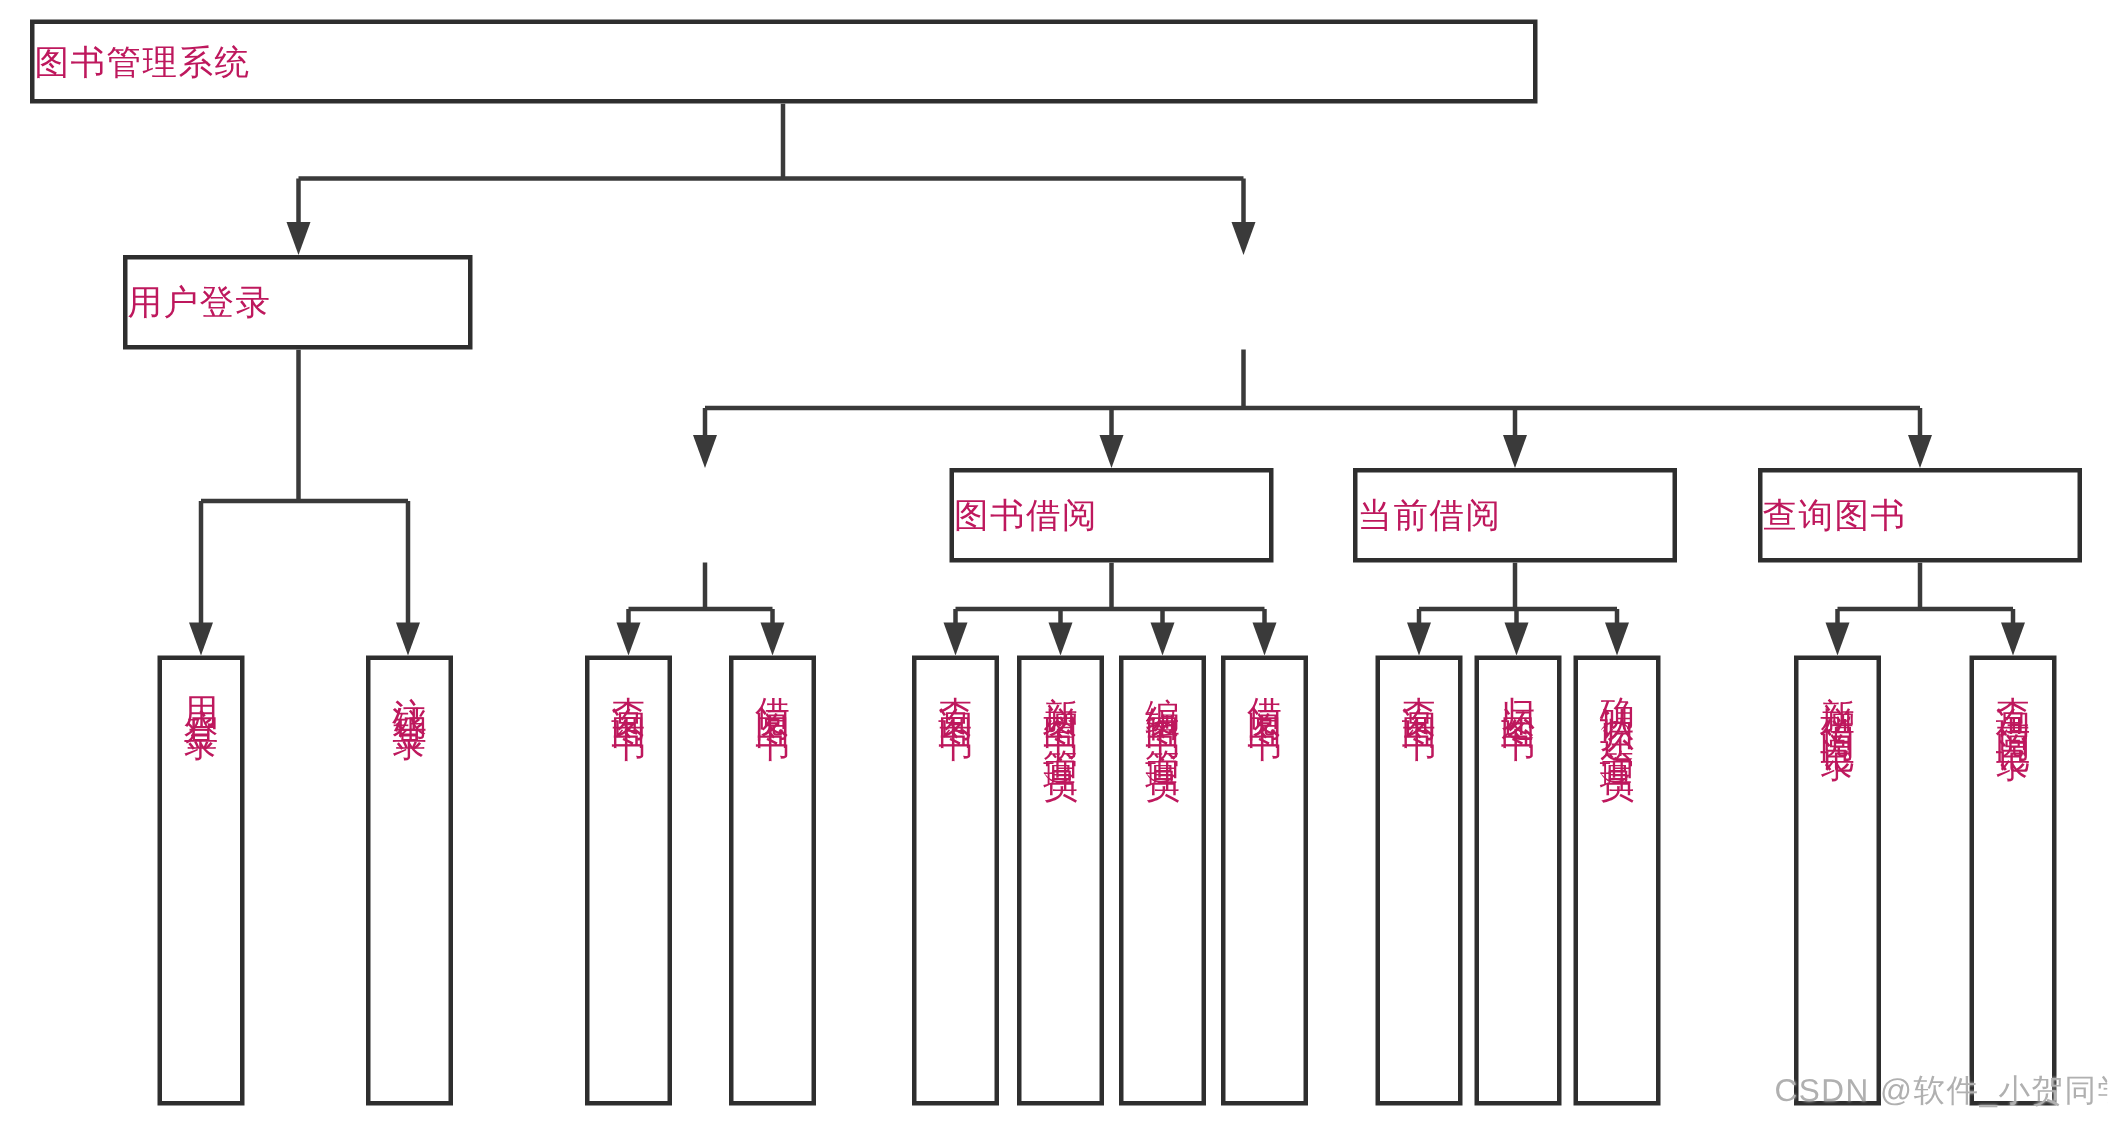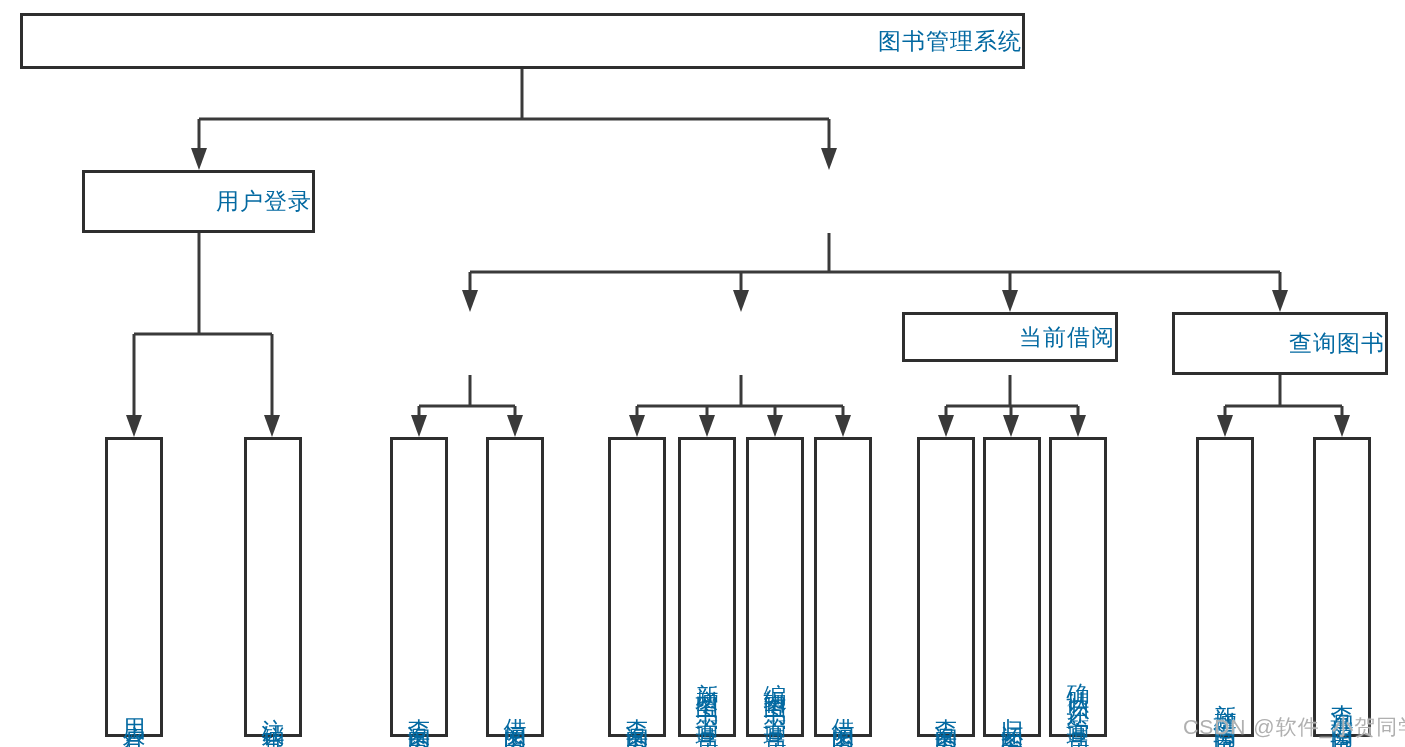--- a/index.html
+++ b/index.html
@@ -3,22 +3,22 @@
 <meta charset="utf-8">
 <style>
   html,body{margin:0;padding:0;background:#ffffff;}
   .canvas{
     position:relative;width:1405px;height:747px;background:#ffffff;overflow:hidden;
     font-family:"Liberation Sans","DejaVu Sans",sans-serif;
   }
   .connectors{position:absolute;left:0;top:0;width:1405px;height:747px;}
   .box{
     position:absolute;box-sizing:border-box;background:#ffffff;
-    border:3px solid #2e2e2e;display:flex;align-items:center;justify-content:flex-end;
-    color:#0369a1;
+    border:3px solid #2e2e2e;display:flex;align-items:center;justify-content:flex-start;
+    color:#be185d;
   }
   .box.h{font-size:23px;letter-spacing:1px;}
   .box.v{
     font-size:23px;
     writing-mode:vertical-rl;text-orientation:mixed;
     letter-spacing:7px;line-height:1;
     padding:6px 0;
   }
   .watermark{
     position:absolute;left:1183px;top:713px;width:220px;
@@ -87,21 +87,24 @@
     </svg>
 
   <div class="box h" style="left:20px;top:13px;width:1005px;height:56px">
     <span>图书管理系统</span>
   </div>
 
   <div class="box h" style="left:82px;top:170px;width:233px;height:63px">
     <span>用户登录</span>
   </div>
 
-  <div class="box h" style="left:902px;top:312px;width:216px;height:50px">
+  <div class="box h" style="left:633px;top:312px;width:216px;height:63px">
+    <span>图书借阅</span>
+  </div>
+  <div class="box h" style="left:902px;top:312px;width:216px;height:63px">
     <span>当前借阅</span>
   </div>
   <div class="box h" style="left:1172px;top:312px;width:216px;height:63px">
     <span>查询图书</span>
   </div>
 
   <div class="box v" style="left:105px;top:437px;width:58px;height:300px">
     <span>用户登录</span>
   </div>
   <div class="box v" style="left:244px;top:437px;width:58px;height:300px">

